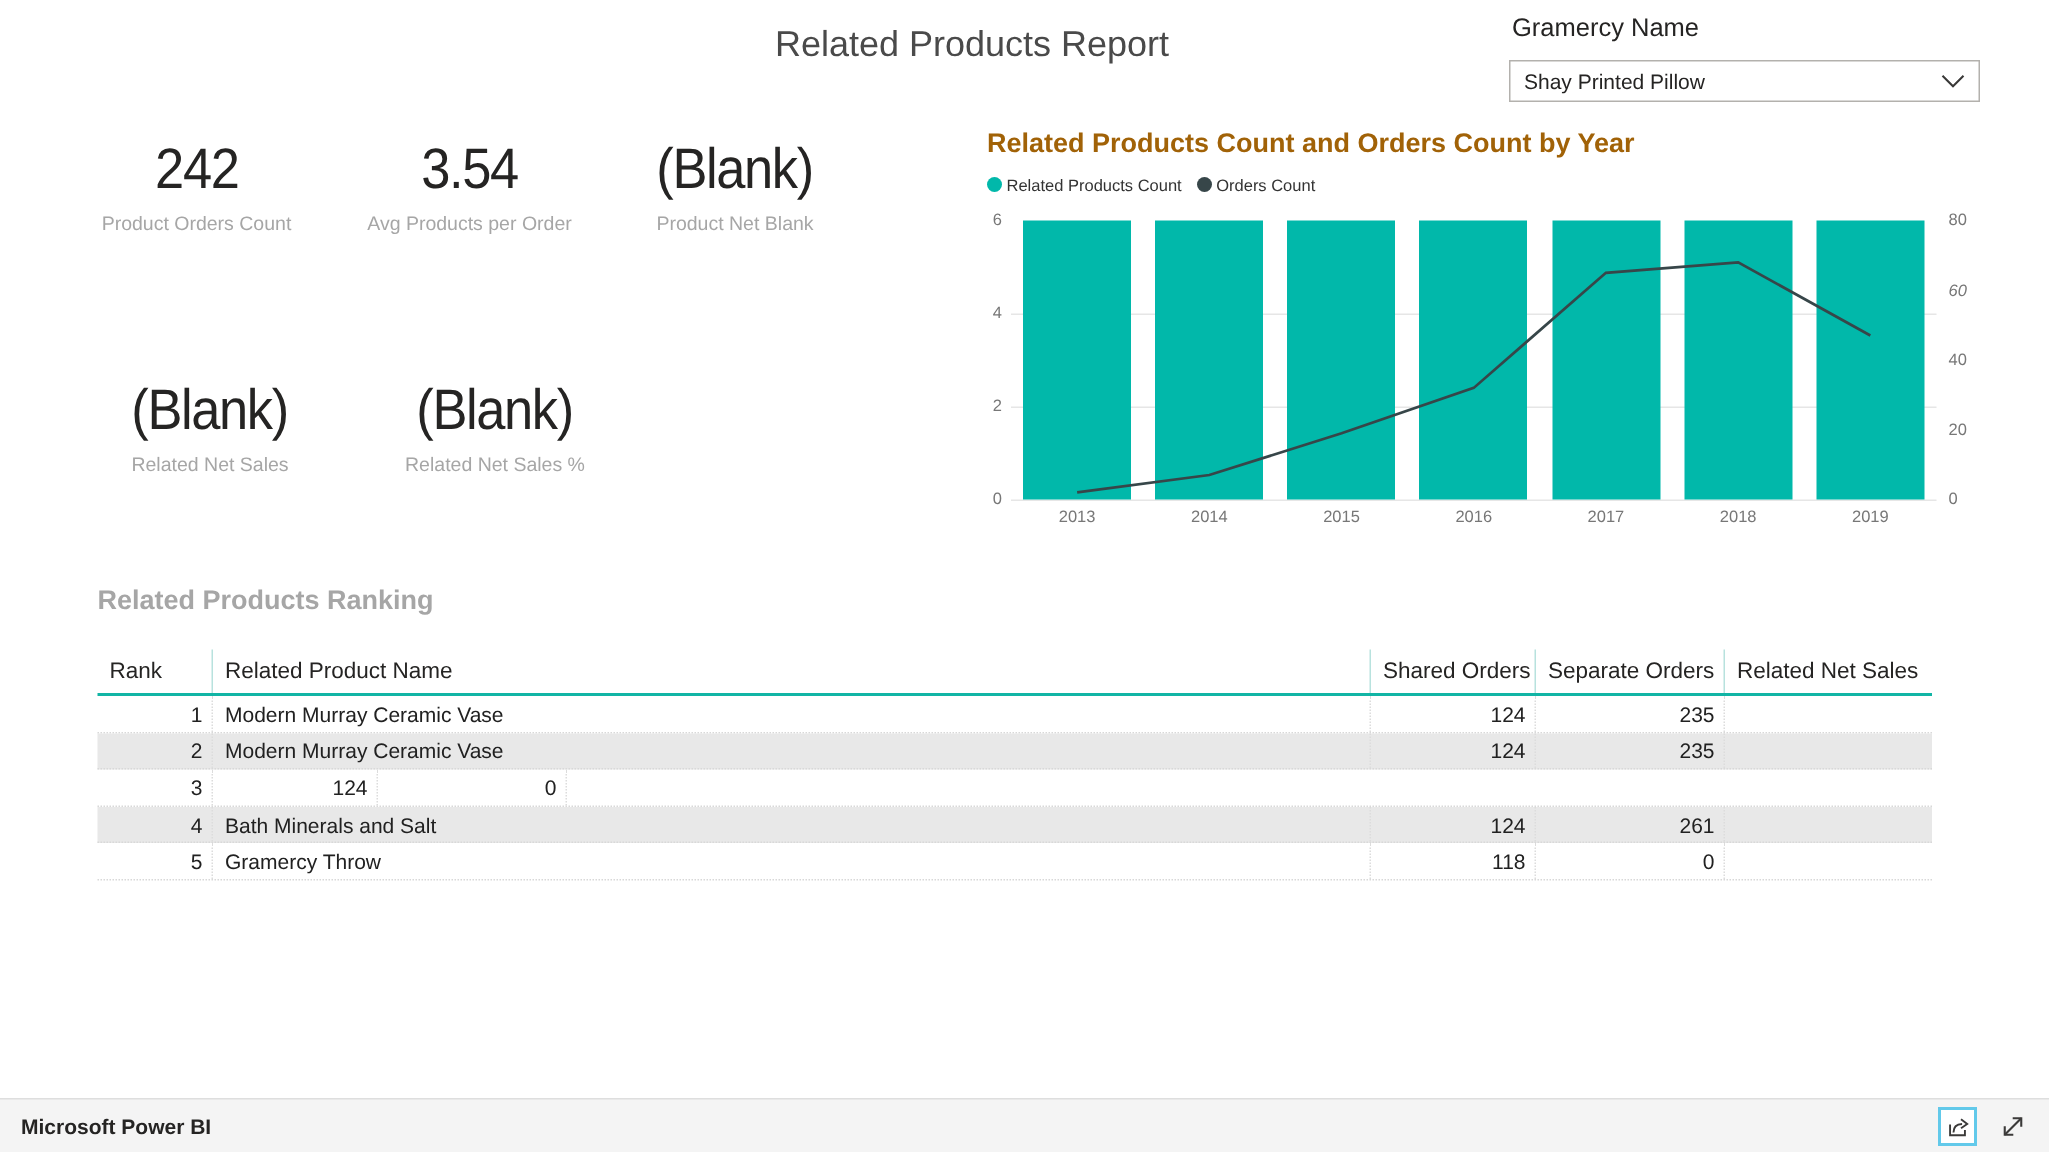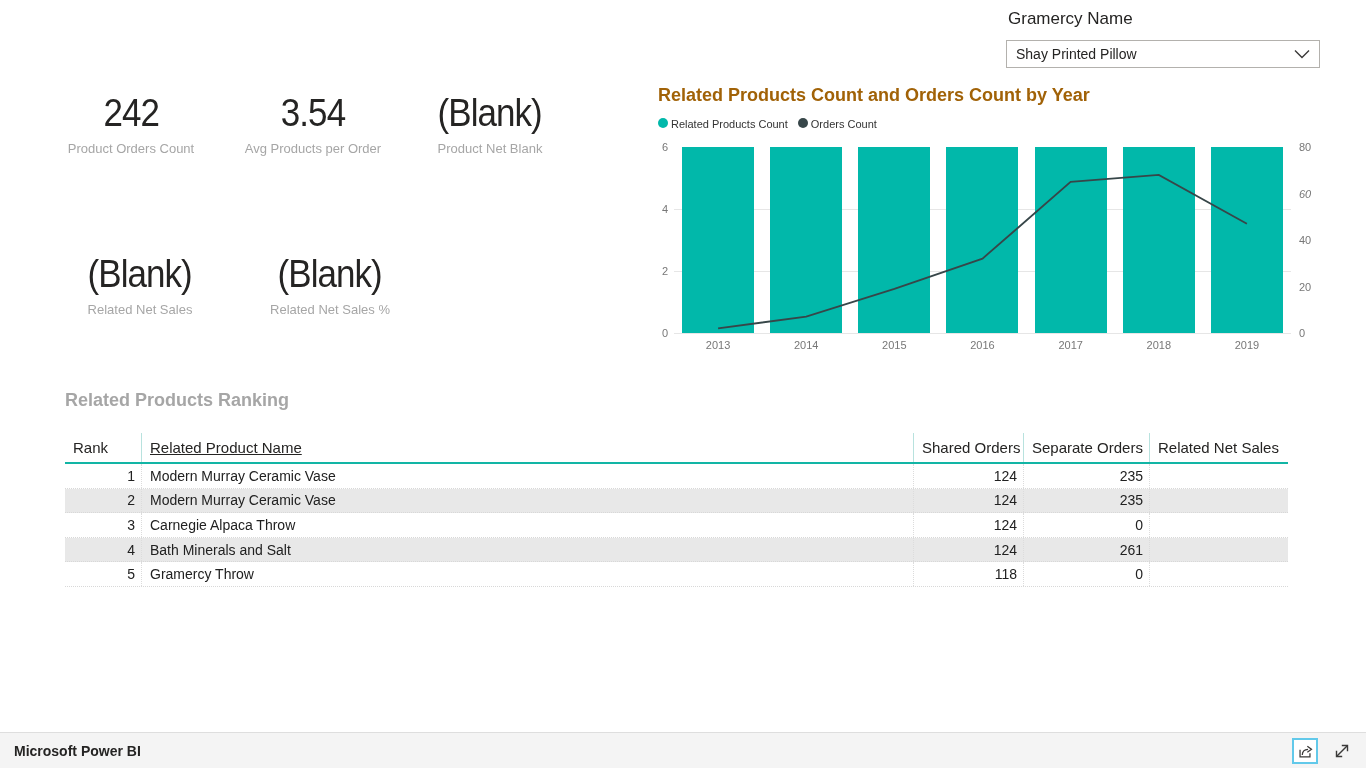--- a/index.html
+++ b/index.html
@@ -60,20 +60,21 @@
   .footer-brand { font-size:14px; font-weight:bold; color:#252423; margin-left:14px; }
   .footer-icons { margin-left:auto; margin-right:14px; display:flex; align-items:center; gap:14px; }
   .icon-btn { display:flex; align-items:center; justify-content:center; cursor:pointer; }
   .icon-btn.focused { border:2px solid #62c9ea; width:26px; height:26px; background:#fff; }
 </style>
 </head>
 <body>
 
 <div class="canvas">
 
+  <div class="report-title">Related Products Report</div>
   <div class="slicer-label">Gramercy Name</div>
   <div class="slicer-box">
     <span class="slicer-value">Shay Printed Pillow</span>
     <span style="display:flex;">
       <svg width="16" height="10" viewBox="0 0 16 10">
           <polyline points="1,1.5 8,8.5 15,1.5" fill="none" stroke="#3b3a39" stroke-width="1.4"></polyline>
         </svg>
     </span>
   </div>
 
@@ -149,21 +150,21 @@
         <div class="xlabel">2017</div>
         <div class="xlabel">2018</div>
         <div class="xlabel">2019</div>
       </div>
   </div>
 
   <div class="tbl">
     <div class="tbl-title">Related Products Ranking</div>
     <div class="tbl-header" id="tbl-header">
         <div class="cell txt" style="width: 76px;">Rank</div>
-        <div class="cell txt" style="width: 772px; text-decoration: underline;">Related Product Name</div>
+        <div class="cell txt" style="width: 772px;">Related Product Name</div>
         <div class="cell txt" style="width: 110px;">Shared Orders</div>
         <div class="cell txt" style="width: 126px;">Separate Orders</div>
         <div class="cell txt" style="width: 139px;">Related Net Sales</div>
       </div>
     <div id="tbl-body">
         <div class="tbl-row">
           <div class="cell num" style="width: 76px;">1</div>
           <div class="cell txt" style="width: 772px;">Modern Murray Ceramic Vase</div>
           <div class="cell num" style="width: 110px;">124</div>
           <div class="cell num" style="width: 126px;">235</div>
@@ -171,21 +172,20 @@
         </div>
         <div class="tbl-row alt">
           <div class="cell num" style="width: 76px;">2</div>
           <div class="cell txt" style="width: 772px;">Modern Murray Ceramic Vase</div>
           <div class="cell num" style="width: 110px;">124</div>
           <div class="cell num" style="width: 126px;">235</div>
           <div class="cell num" style="width: 139px;"></div>
         </div>
         <div class="tbl-row">
           <div class="cell num" style="width: 76px;">3</div>
-          <div class="cell txt" style="width: 772px;">Carnegie Alpaca Throw</div>
           <div class="cell num" style="width: 110px;">124</div>
           <div class="cell num" style="width: 126px;">0</div>
           <div class="cell num" style="width: 139px;"></div>
         </div>
         <div class="tbl-row alt">
           <div class="cell num" style="width: 76px;">4</div>
           <div class="cell txt" style="width: 772px;">Bath Minerals and Salt</div>
           <div class="cell num" style="width: 110px;">124</div>
           <div class="cell num" style="width: 126px;">261</div>
           <div class="cell num" style="width: 139px;"></div>

